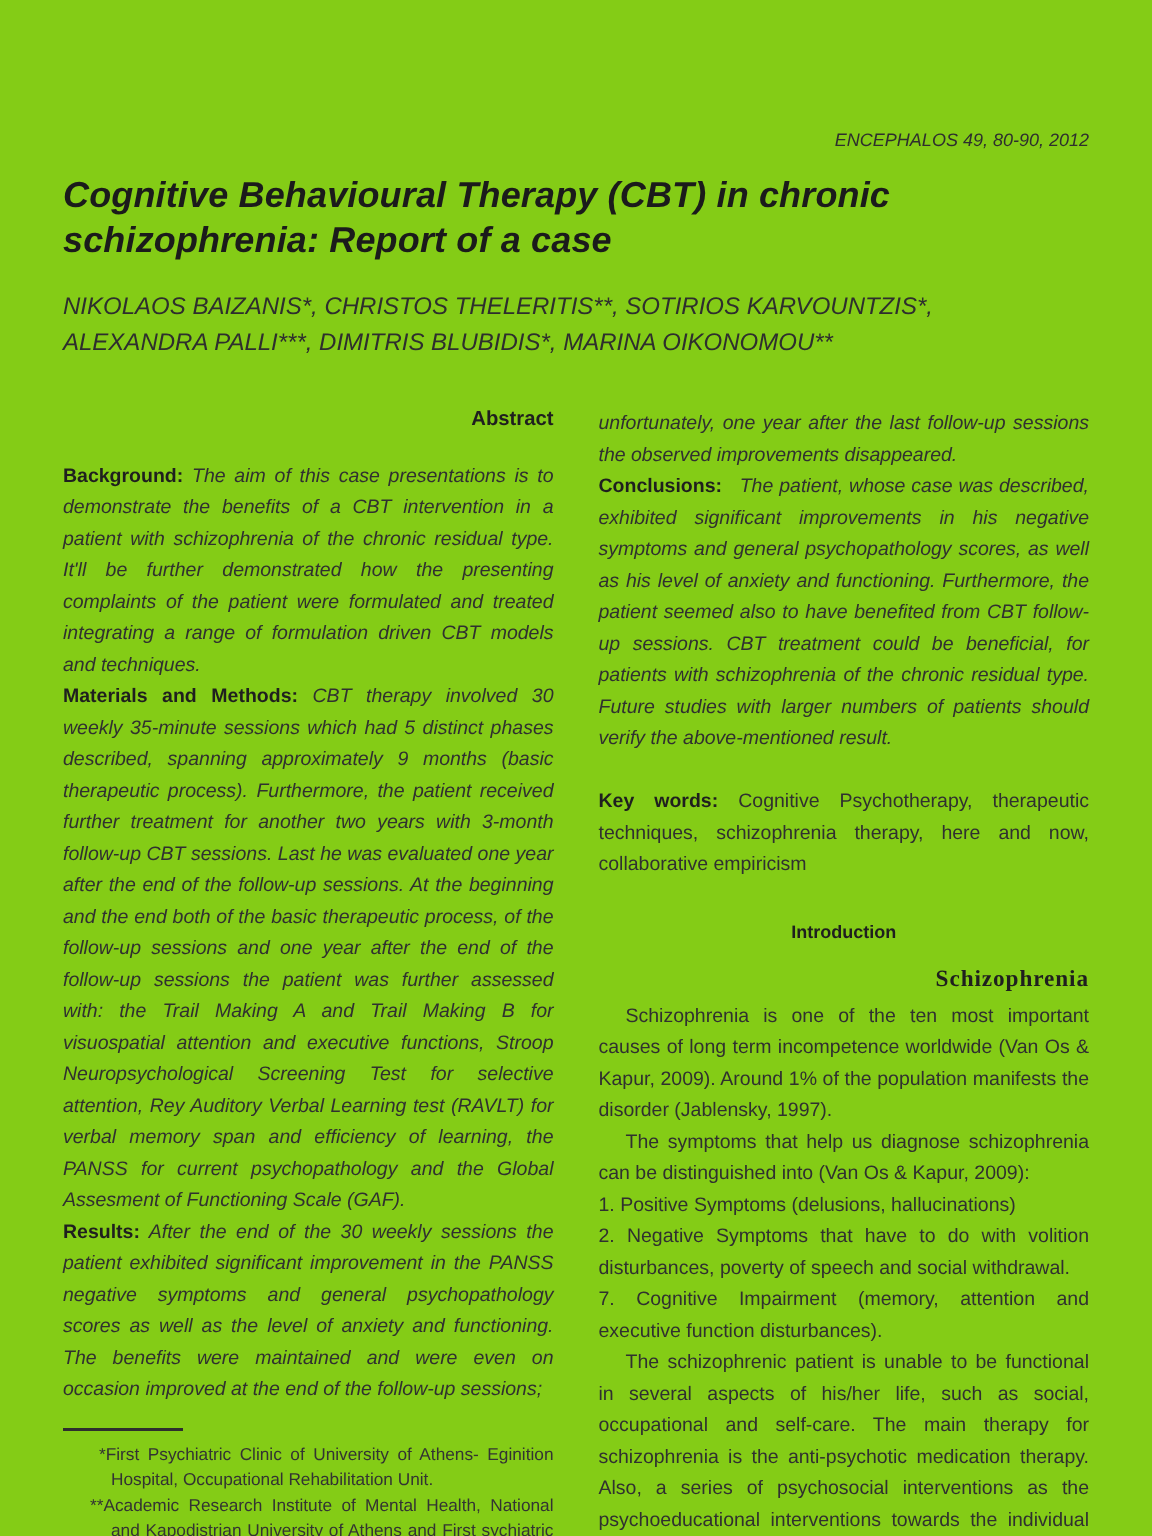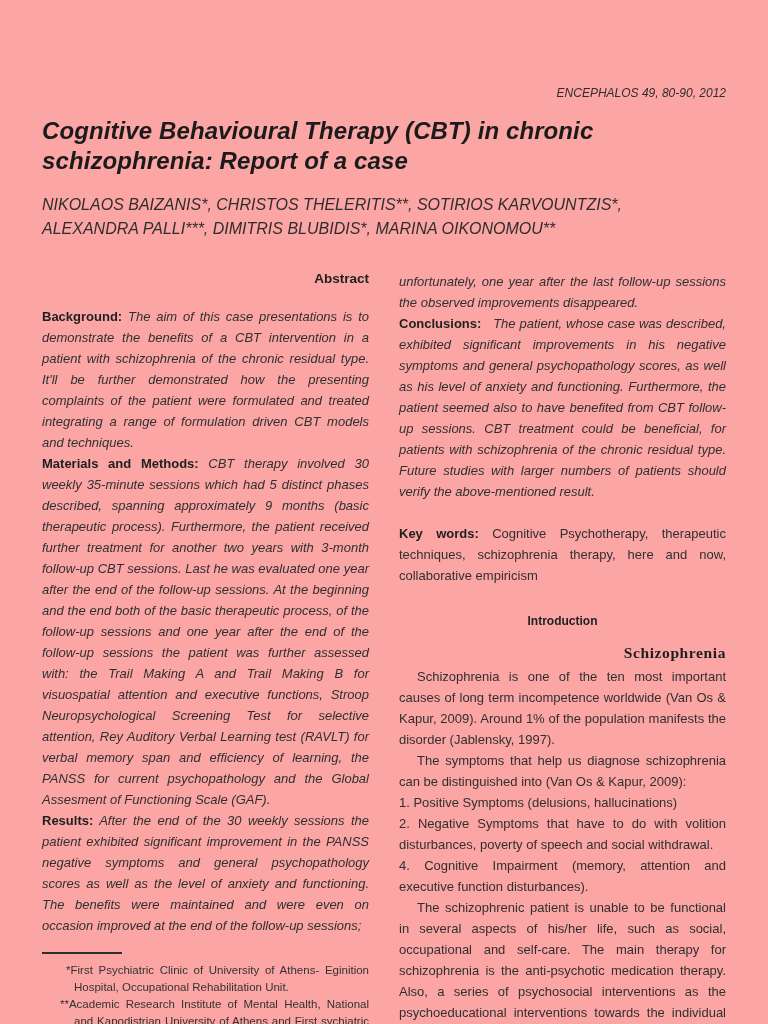--- a/index.html
+++ b/index.html
@@ -4,21 +4,21 @@
 <style>
   html, body {
     margin: 0;
     padding: 0;
     background: #ffffff;
   }
   .page {
     position: relative;
     width: 768px;
     height: 1024px;
-    background: #fca5a5;
+    background: #84cc16;
     overflow: hidden;
     font-family: "Liberation Sans", "DejaVu Sans", sans-serif;
     color: #303030;
     box-sizing: border-box;
     padding: 86px 42px 0 42px;
   }
   .journal-line {
     font-size: 12px;
     font-style: italic;
     font-weight: 400;
@@ -154,21 +154,21 @@
       <h3 class="section-subheading">Schizophrenia</h3>
 
       <p class="body indented">Schizophrenia is one of the ten most important causes of long term incompetence worldwide (Van Os &amp; Kapur, 2009). Around 1% of the population manifests the disorder (Jablensky, 1997).</p>
 
       <p class="body indented">The symptoms that help us diagnose schizophrenia can be distinguished into (Van Os &amp; Kapur, 2009):</p>
 
       <p class="body listitem">1.  Positive Symptoms (delusions, hallucinations)</p>
 
       <p class="body listitem">2.  Negative Symptoms that have to do with volition disturbances, poverty of speech and social withdrawal.</p>
 
-      <p class="body listitem">4.  Cognitive Impairment (memory, attention and executive function disturbances).</p>
+      <p class="body listitem">7.  Cognitive Impairment (memory, attention and executive function disturbances).</p>
 
       <p class="body indented">The schizophrenic patient is unable to be functional in several aspects of his/her life, such as social, occupational and self-care. The main therapy for schizophrenia is the anti-psychotic medication therapy. Also, a series of psychosocial interventions as the psychoeducational interventions towards the individual and their families, the Cognitive Behavioral Therapy (CBT), and the education in social skills, seem to have place</p>
 
     </div>
 
   </div>
 
 </div>
 
 </body></html>

